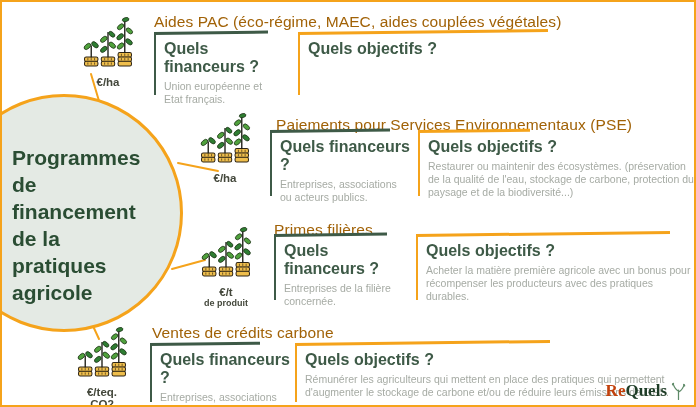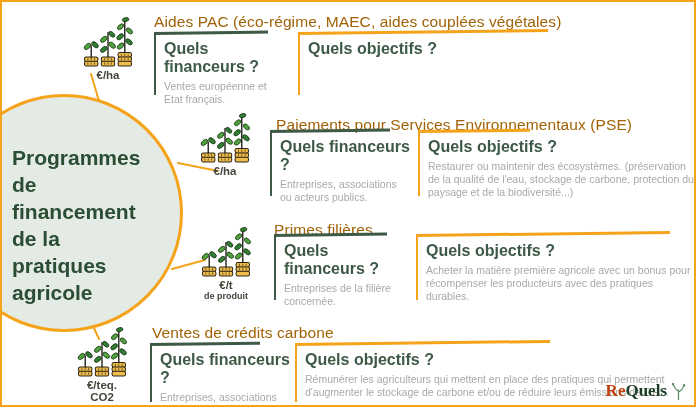--- a/index.html
+++ b/index.html
@@ -19,21 +19,21 @@
   .hub-title {
     position:absolute; left:64px; top:47px;
     font-family:Liberation Sans, sans-serif; font-weight:bold;
     font-size:21px; line-height:27px; color:#2A4D33;
   }
   .hub-title span { display:block; }
 
   
   .iconblk { position:absolute; z-index:3; width:56px; text-align:center; }
   .iconblk svg { width:52px; height:54px; display:block; margin:0 auto; }
-  .unit { font-size:11.5px; font-weight:bold; color:#44483c; margin-top:1px; }
+  .unit { font-size:11.5px; font-weight:bold; color:#44483c; margin-top:8px; }
   .unit-sub { font-size:9px; font-weight:bold; color:#44483c; }
   .ic1 { left:78px;  top:12px; }
   .ic2 { left:195px; top:108px; }
   .ic3 { left:196px; top:222px; }
   .ic4 { left:72px;  top:322px;text-align:center; }
 
   
   .sec-title { position:absolute; z-index:3; font-size:15.5px; color:#a16207; letter-spacing:.1px; white-space:nowrap; }
   .t1 { left:152px; top:11px; }
   .t2 { left:274px; top:114px; }
@@ -143,21 +143,21 @@
 
   <div class="iconblk ic1">
     <svg>
         <use href="#plantcoins"></use>
       </svg>
     <div class="unit">€/ha</div>
   </div>
   <div class="sec-title t1">Aides PAC (éco-régime, MAEC, aides couplées végétales)</div>
   <div class="box fin f1">
     <h3>Quels financeurs ?</h3>
-    <p>Ventes européenne et Etat français.</p>
+    <p>Union européenne et Etat français.</p>
   </div>
   <div class="box obj o1">
     <h3>Quels objectifs ?</h3>
   </div>
 
   <div class="iconblk ic2">
     <svg>
         <use href="#plantcoins"></use>
       </svg>
     <div class="unit">€/ha</div>

